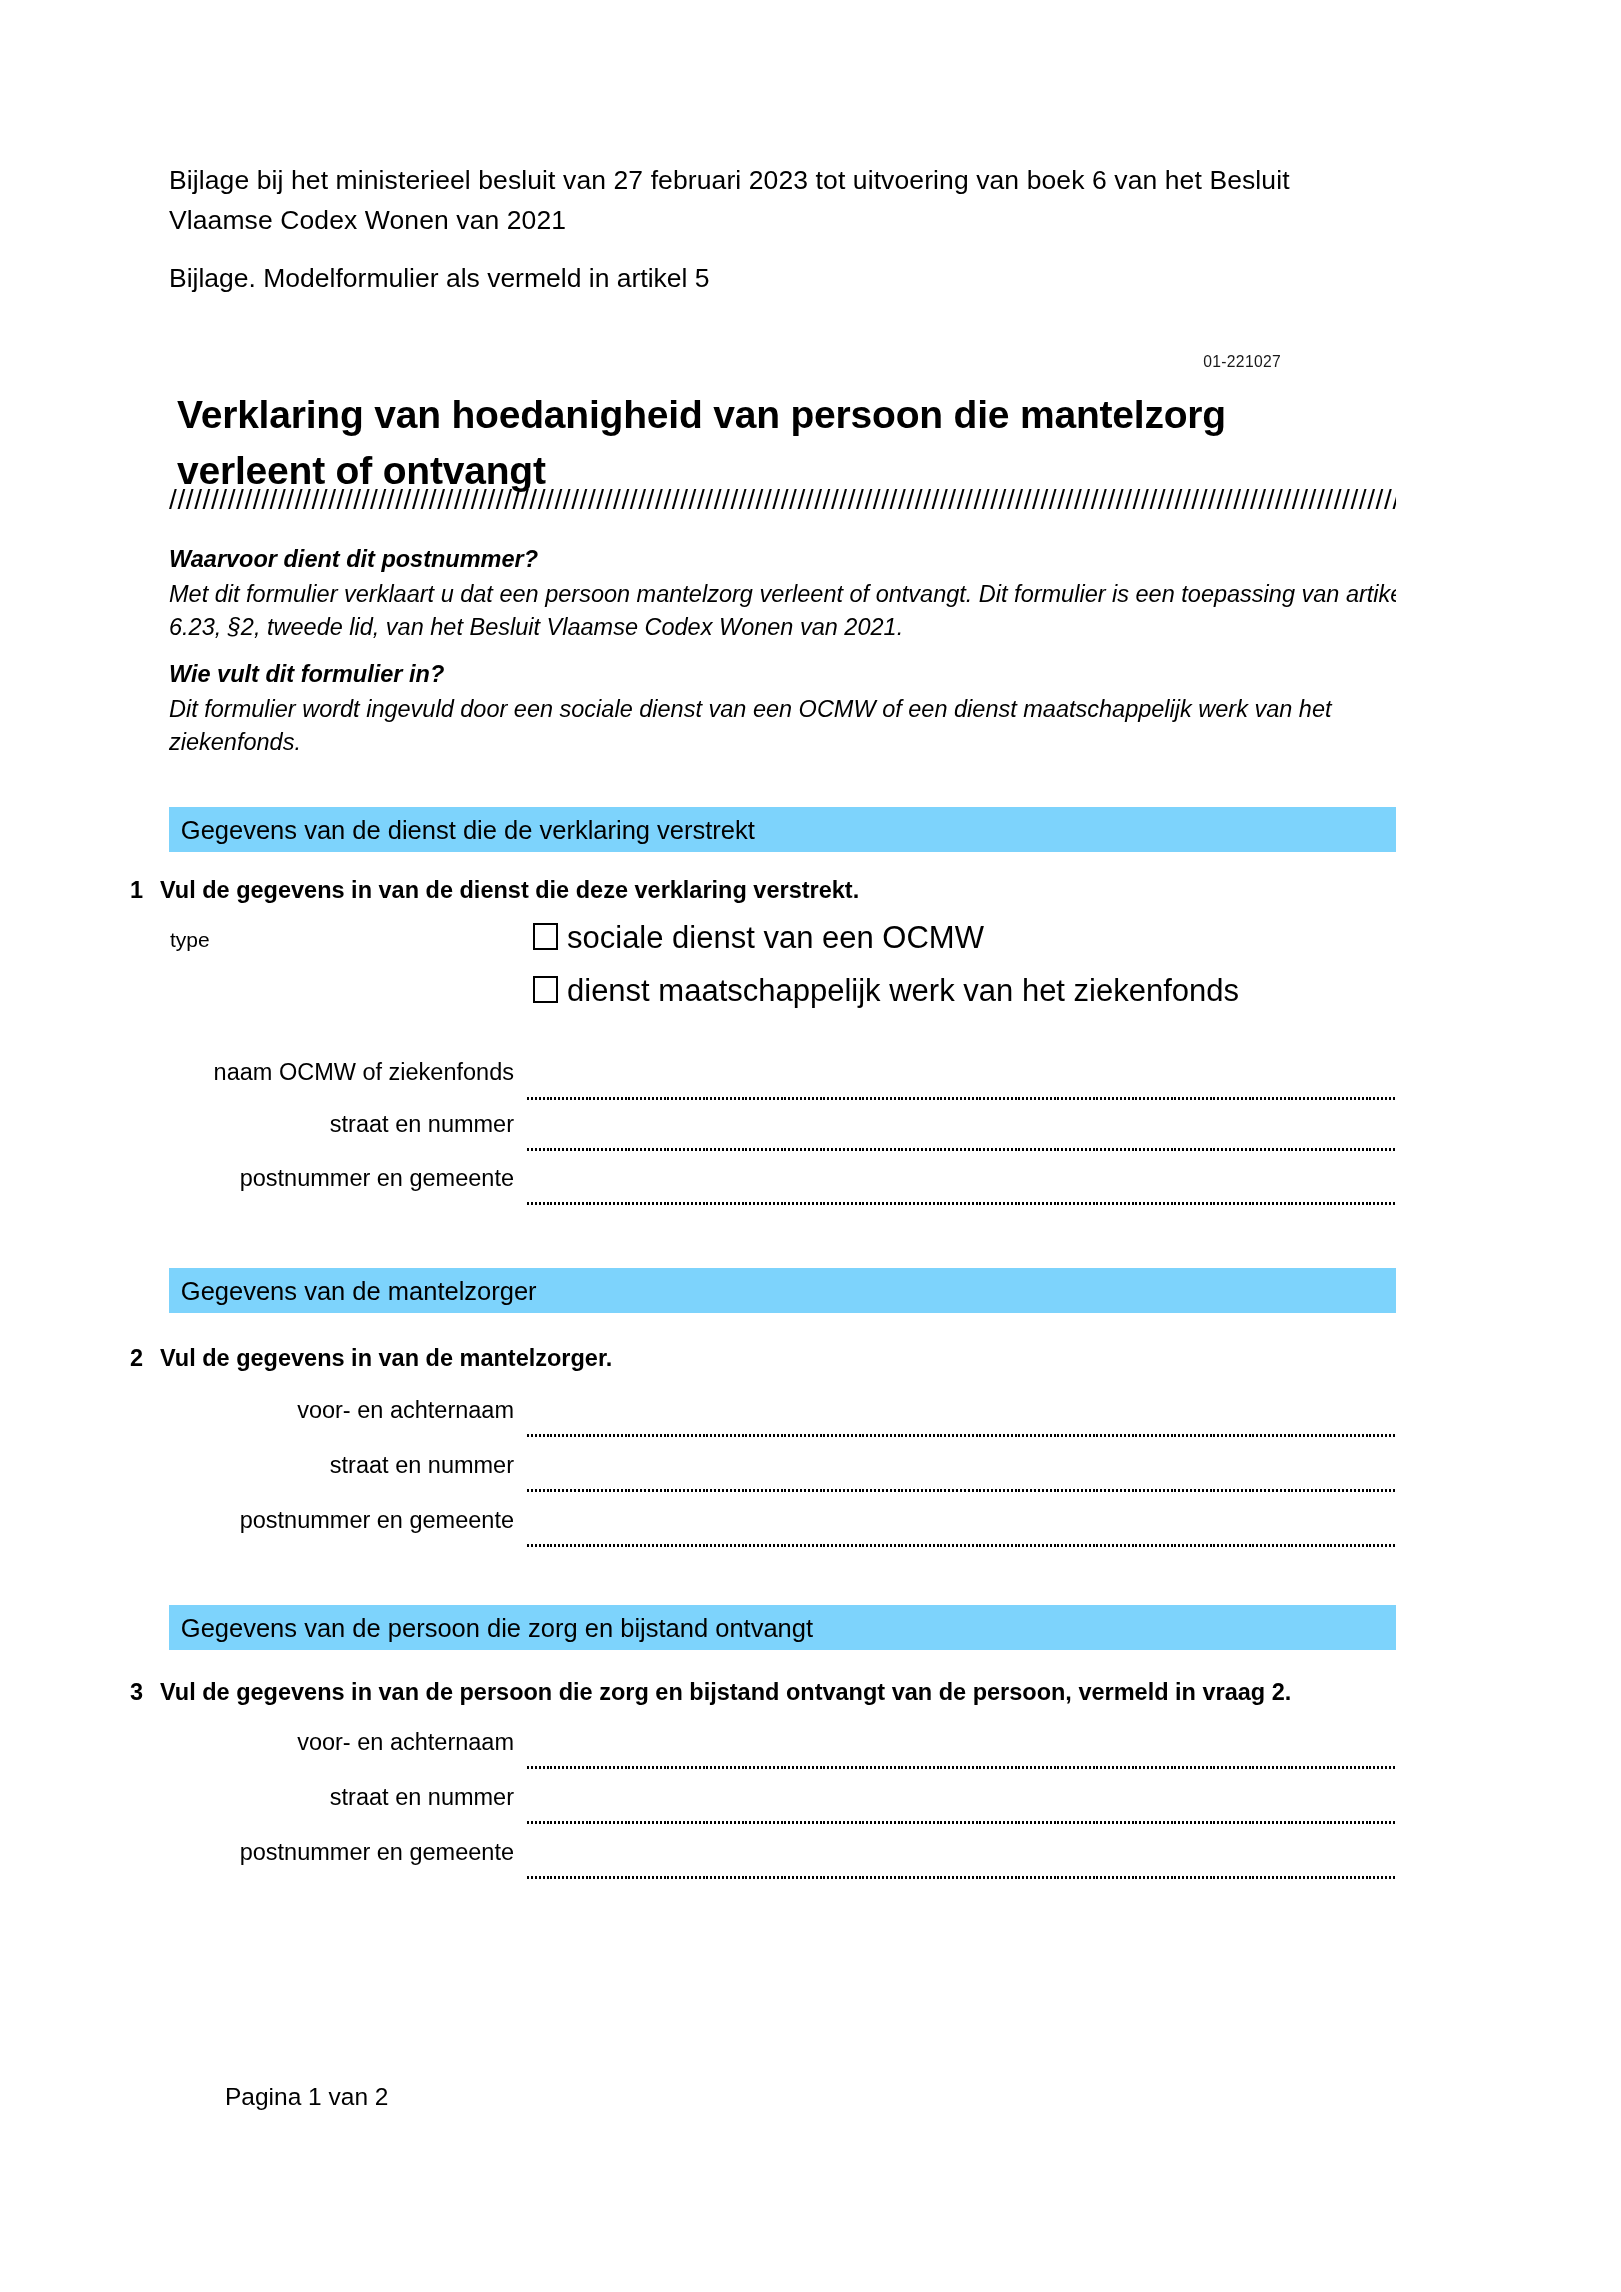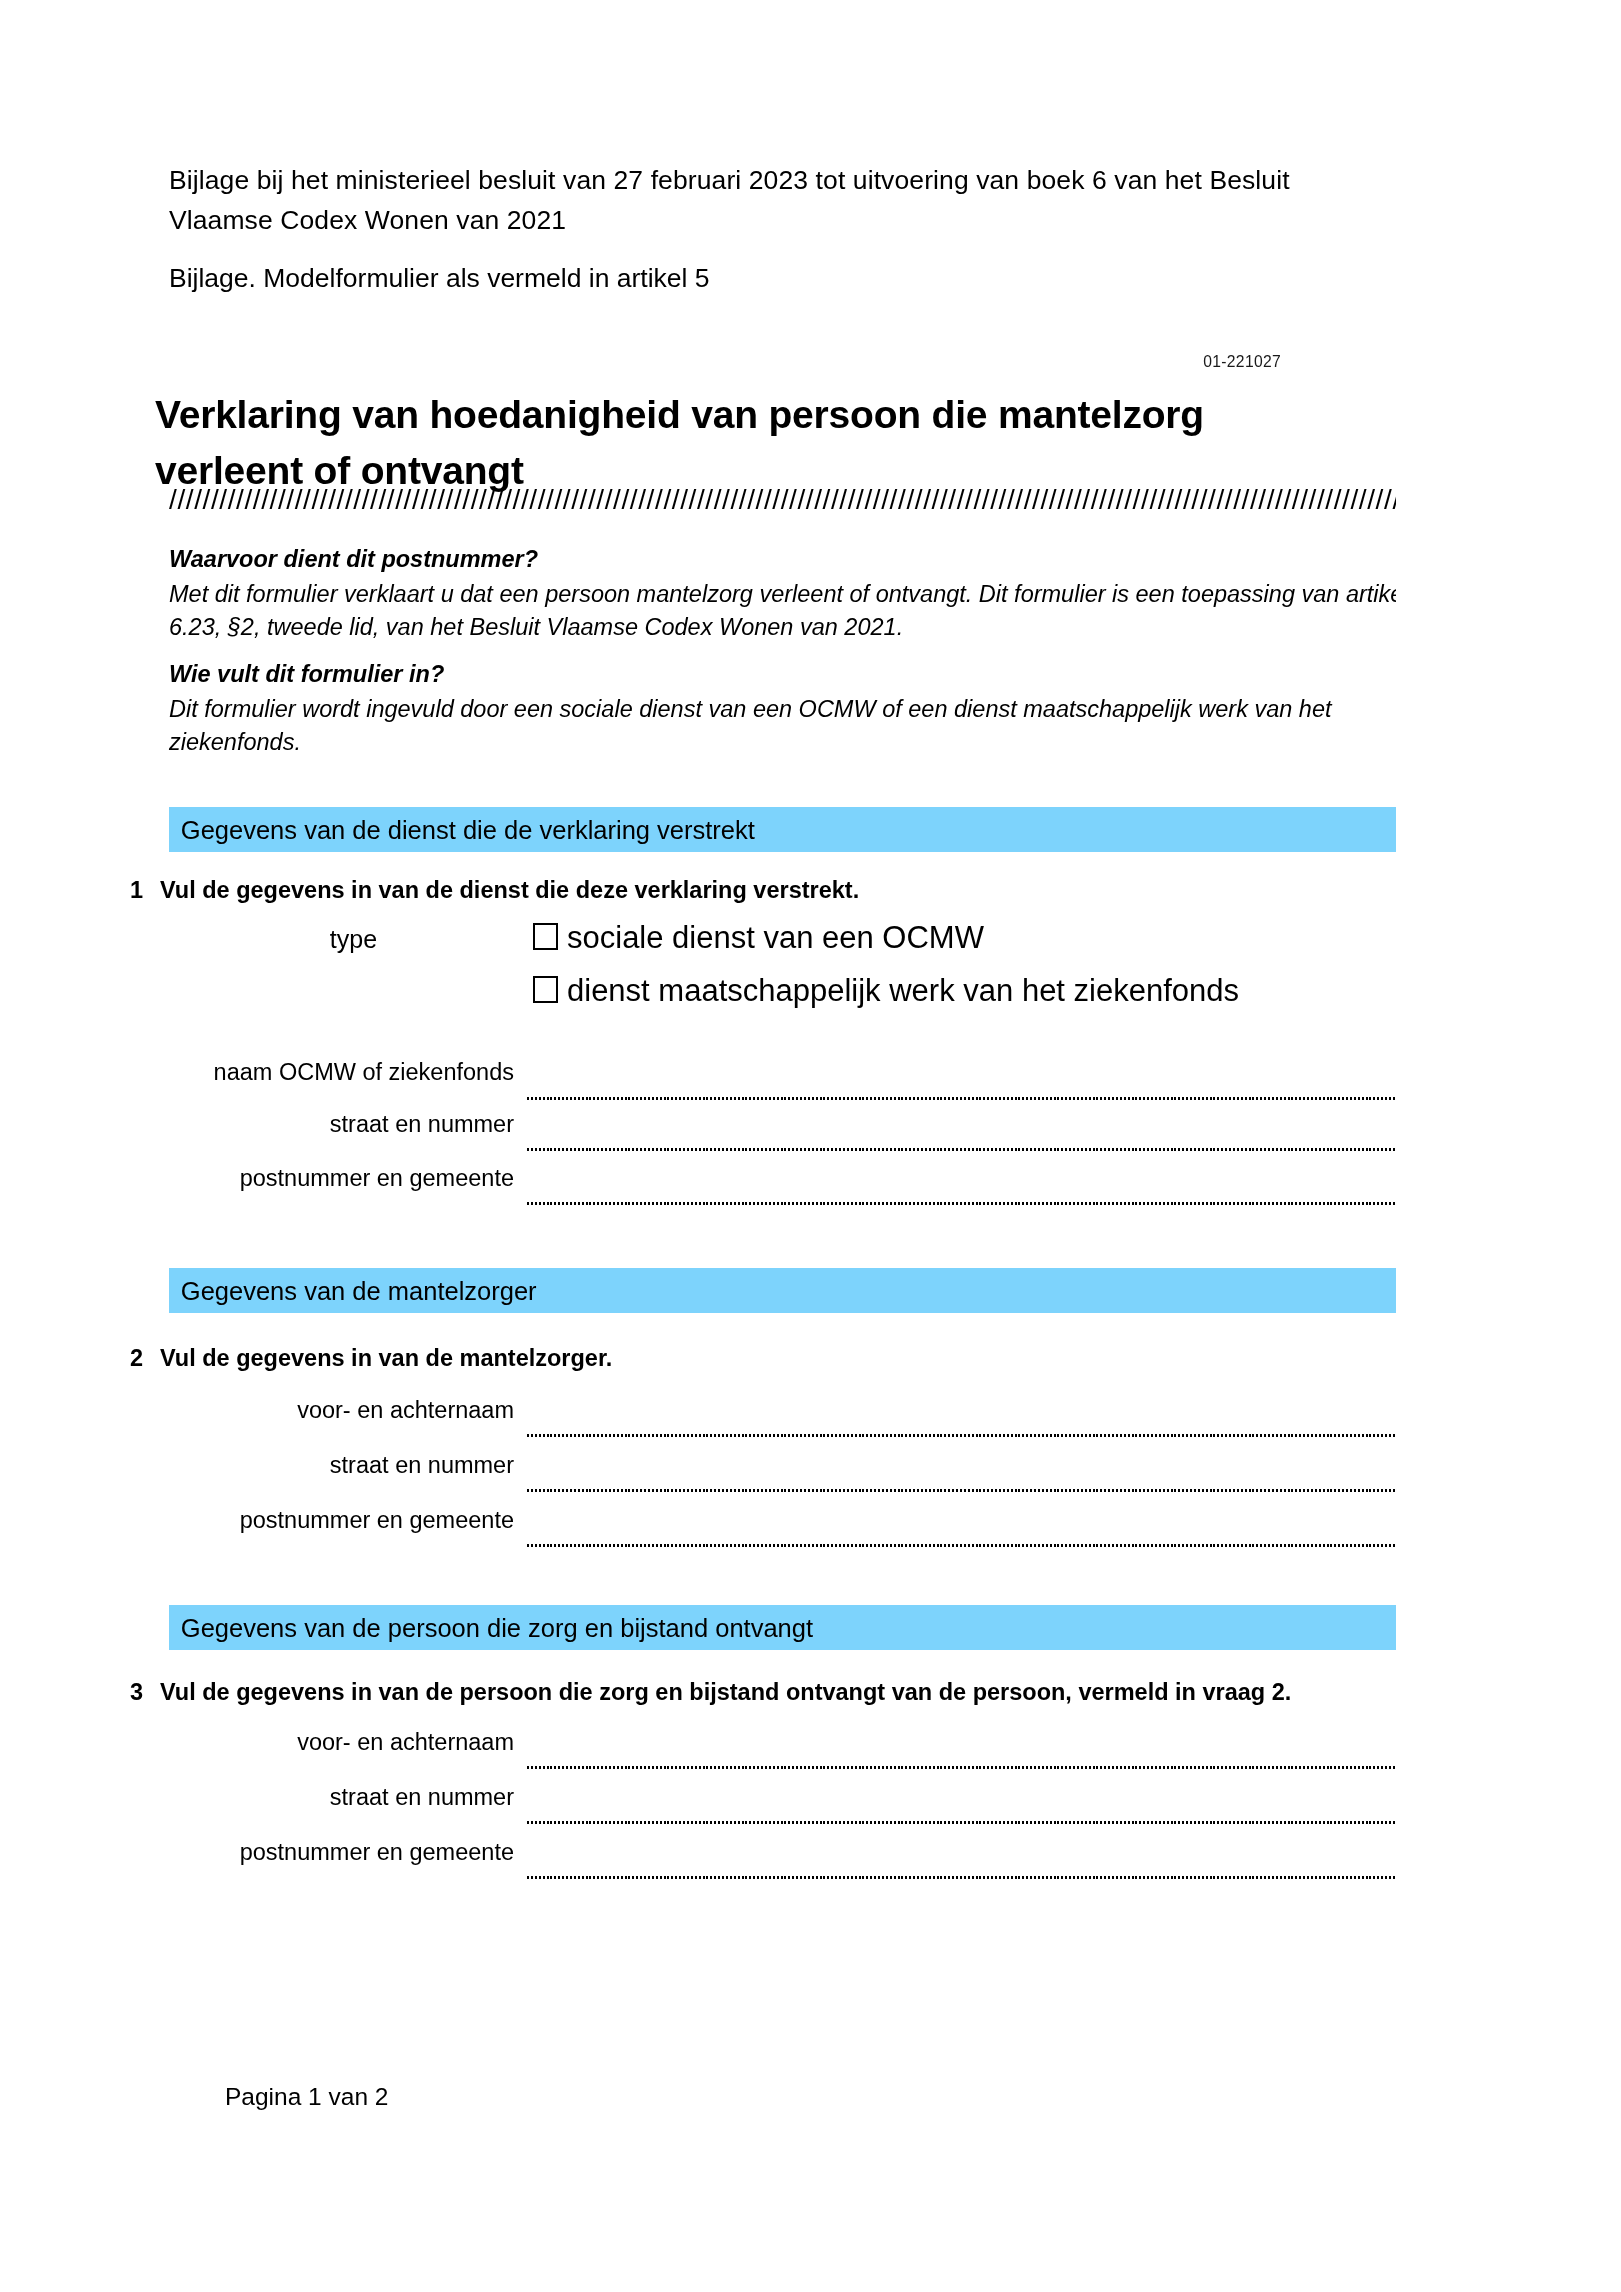--- a/index.html
+++ b/index.html
@@ -45,21 +45,21 @@
     right: 115px;
     top: 353px;
     font-size: 15.7px;
     letter-spacing: 0.3px;
     color: #1a1a1a;
   }
 
   
   .doc-title {
     position: absolute;
-    left: 155px;
+    left: 177px;
     top: 361px;
     width: 1059px;
     font-size: 39px;
     font-weight: bold;
     line-height: 56px;
     letter-spacing: -0.2px;
   }
 
   
   .slash-rule {
@@ -172,24 +172,24 @@
 
   
   .checkbox-row {
     position: absolute;
     left: 169px;
     width: 1338px;
     height: 41px;
   }
   .cb-label {
     position: absolute;
-    left: 12px;
+    left: 1px;
     width: 345px;
-    text-align: center;
-    font-size: 25px;
+    text-align: left;
+    font-size: 21px;
     line-height: 31px;
     top: 2.9px;
     white-space: nowrap;
   }
   .cb-box {
     position: absolute;
     left: 364px;
     top: 2px;
     width: 24.5px;
     height: 26.5px;

